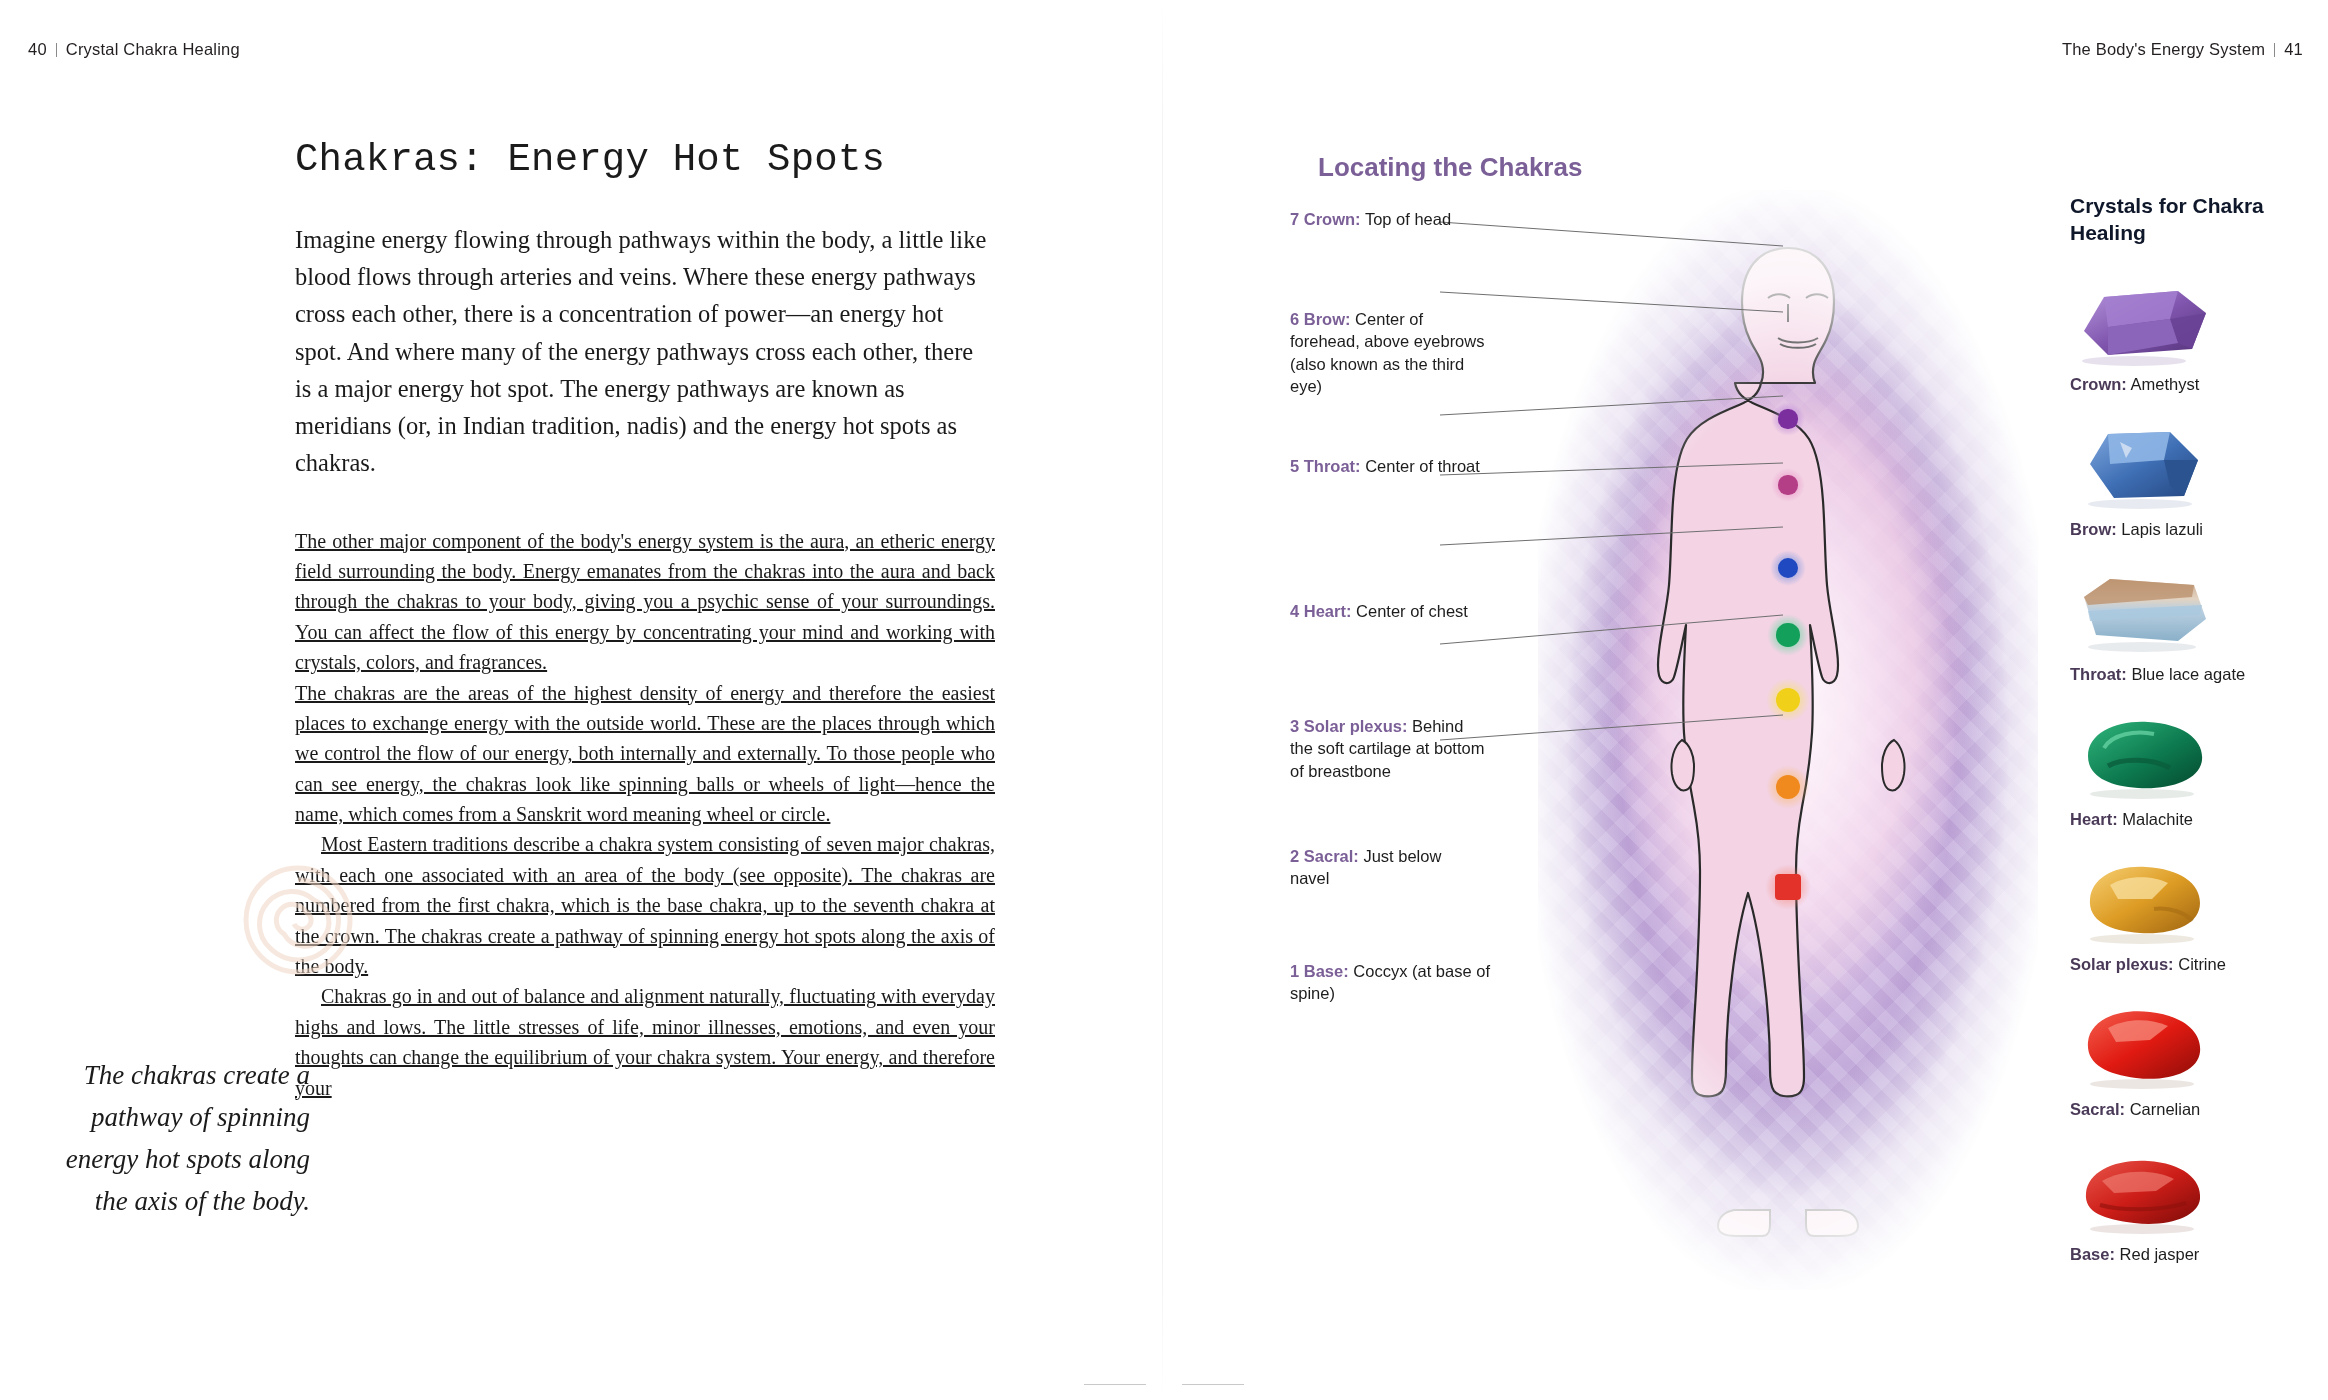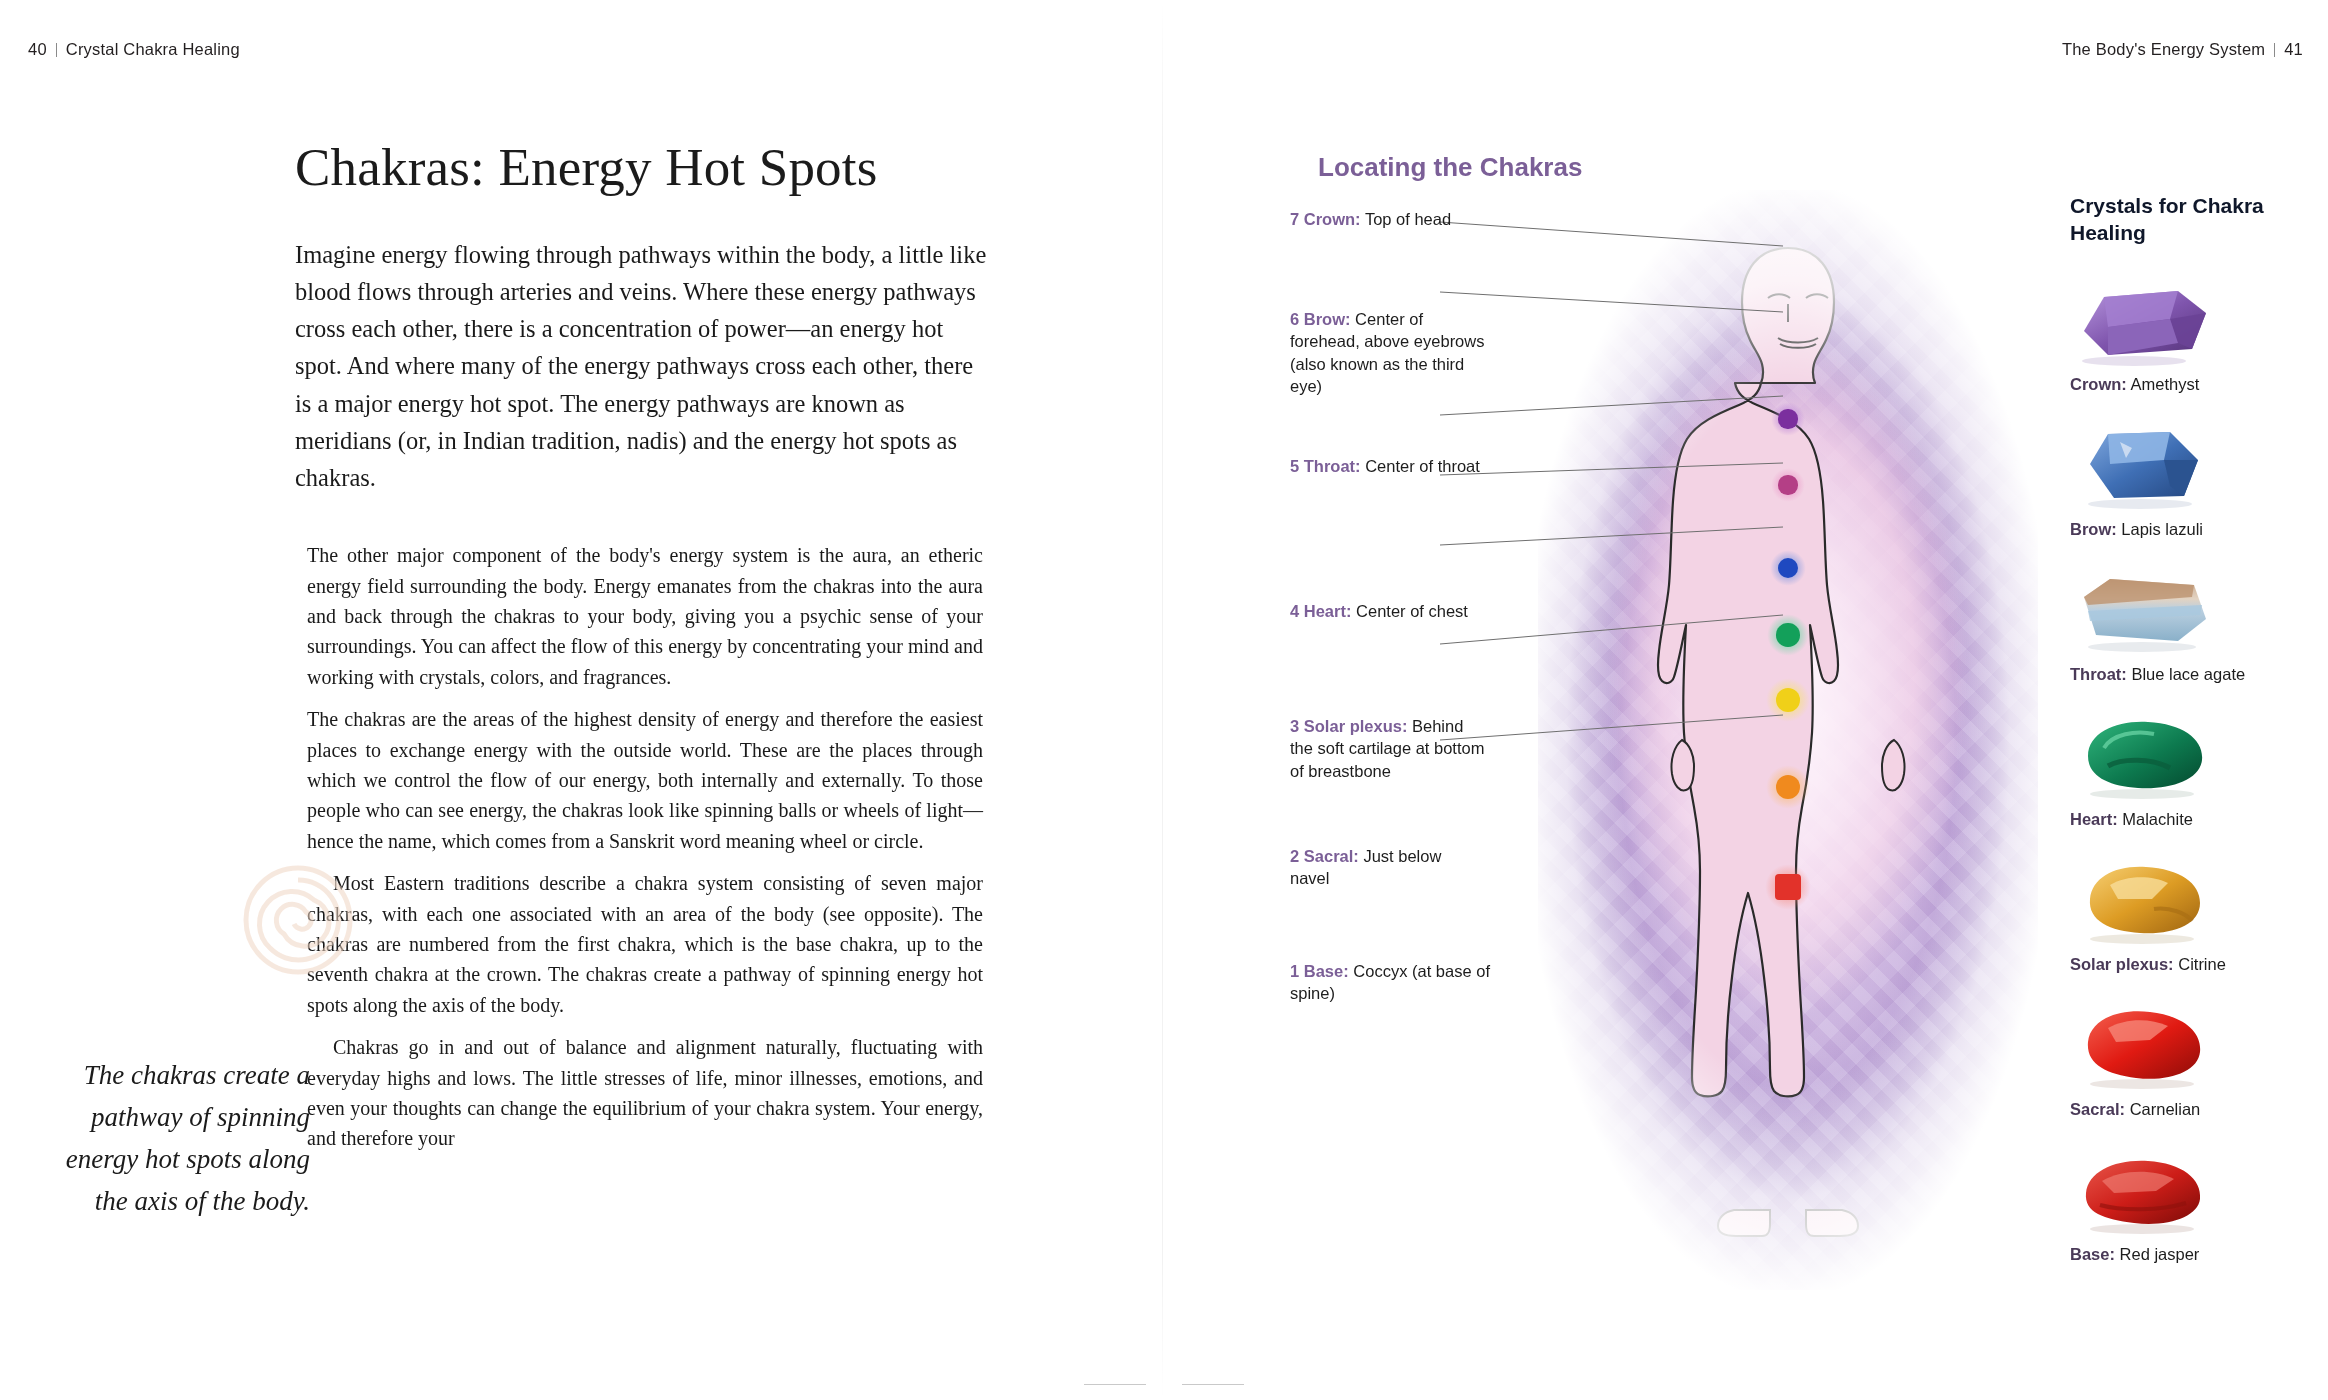--- a/index.html
+++ b/index.html
@@ -41,39 +41,40 @@
     margin: 0 9px;
   }
   
   .left-col {
     position: absolute;
     left: 295px;
     top: 140px;
     width: 700px;
   }
   h1.title {
-    font-family: Liberation Serif, serif;
+    font-family: Liberation Mono, monospace;
     font-weight: 400;
-    font-size: 53px;
+    font-size: 39px;
     line-height: 1.05;
     margin: 0 0 40px 0;
     color: #1b1b1b;
     letter-spacing: .2px;
   }
   p.lead {
     font-size: 24.5px;
     line-height: 1.52;
     margin: 7px 0 44px 0;
     text-align: left;
   }
   p.body {
     font-size: 20px;
     line-height: 1.52;
-    margin: 12px;
+    margin: 0;
     text-align: justify;
+    text-decoration: underline;
   }
   h2.sub {
     font-family: "Liberation Serif", serif;
     font-weight: 400;
     font-size: 29px;
     margin: 44px 0 14px 0;
     color: #1b1b1b;
   }
   p.body.indent { text-indent: 26px; }
   .wrap-shape {

